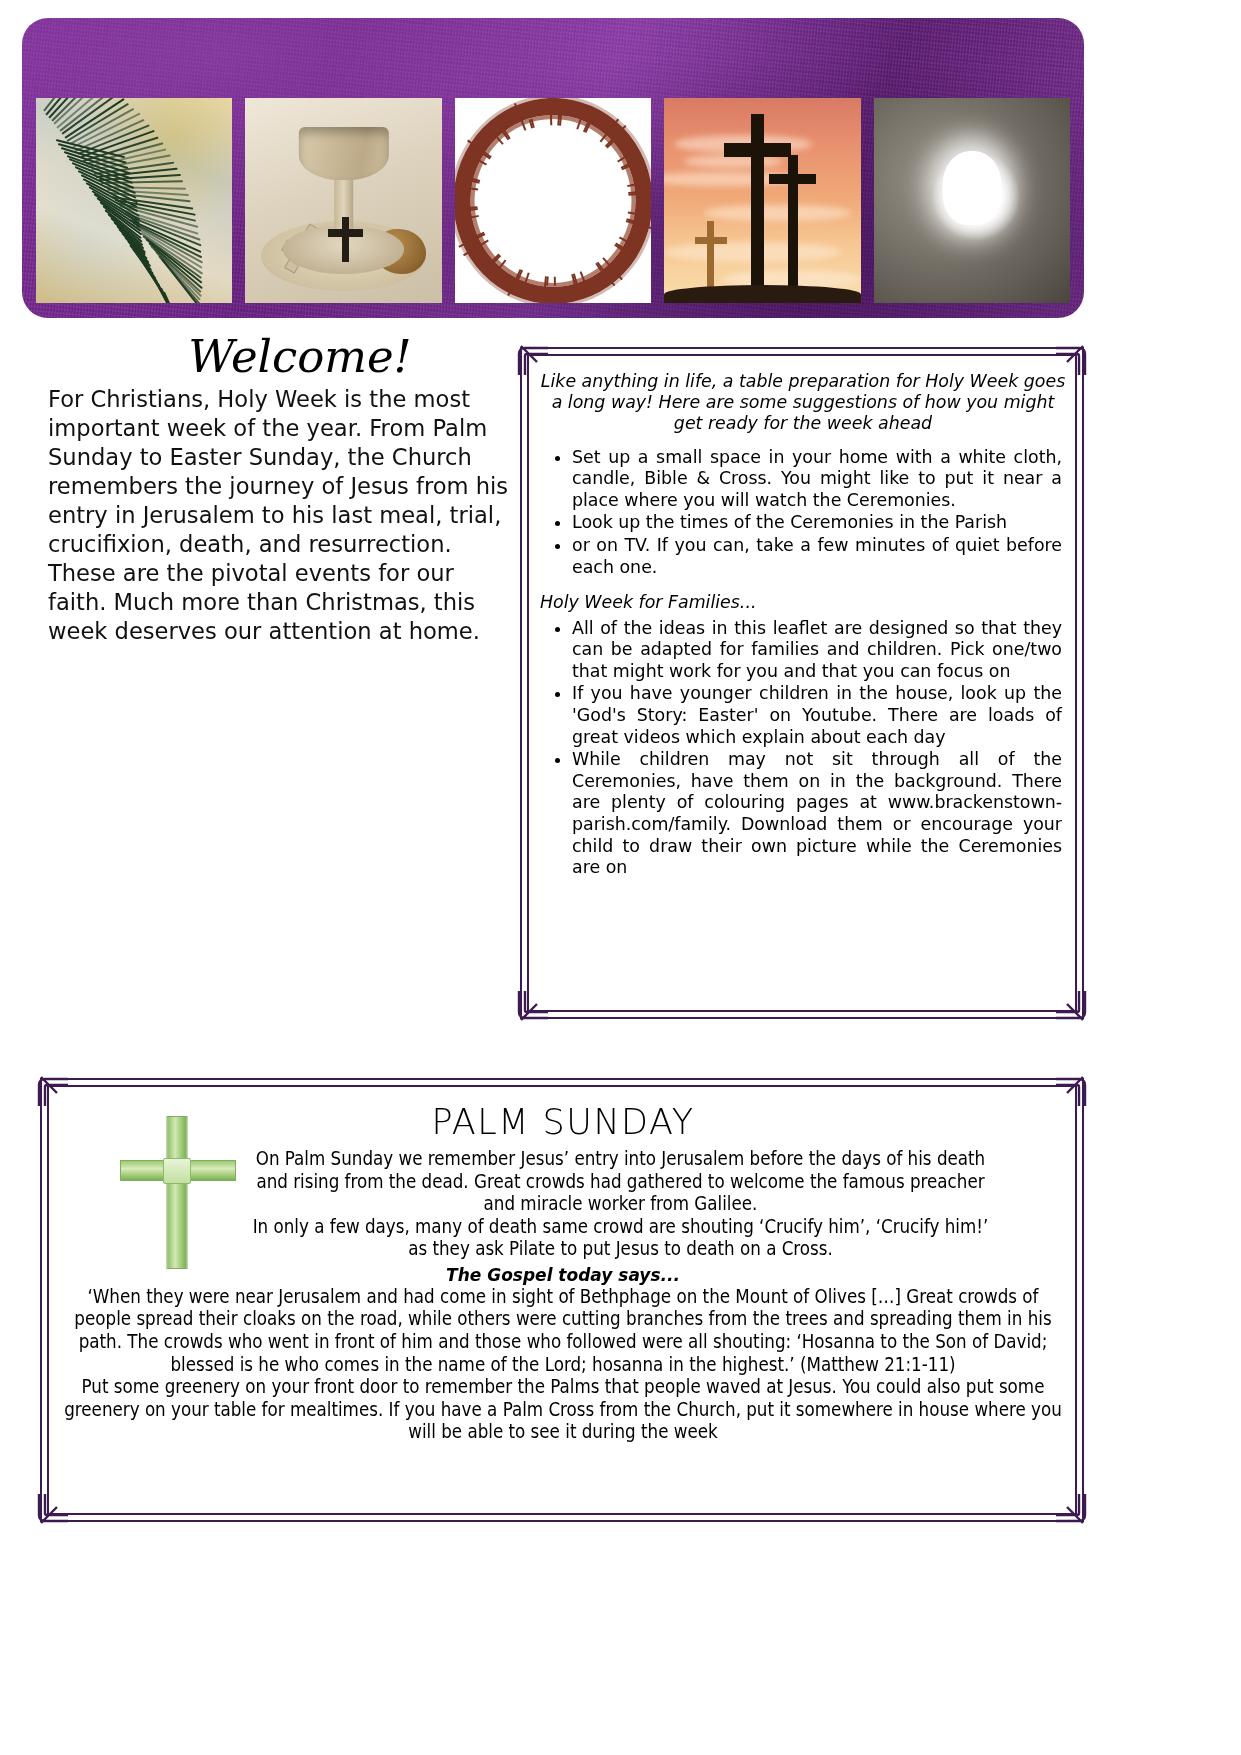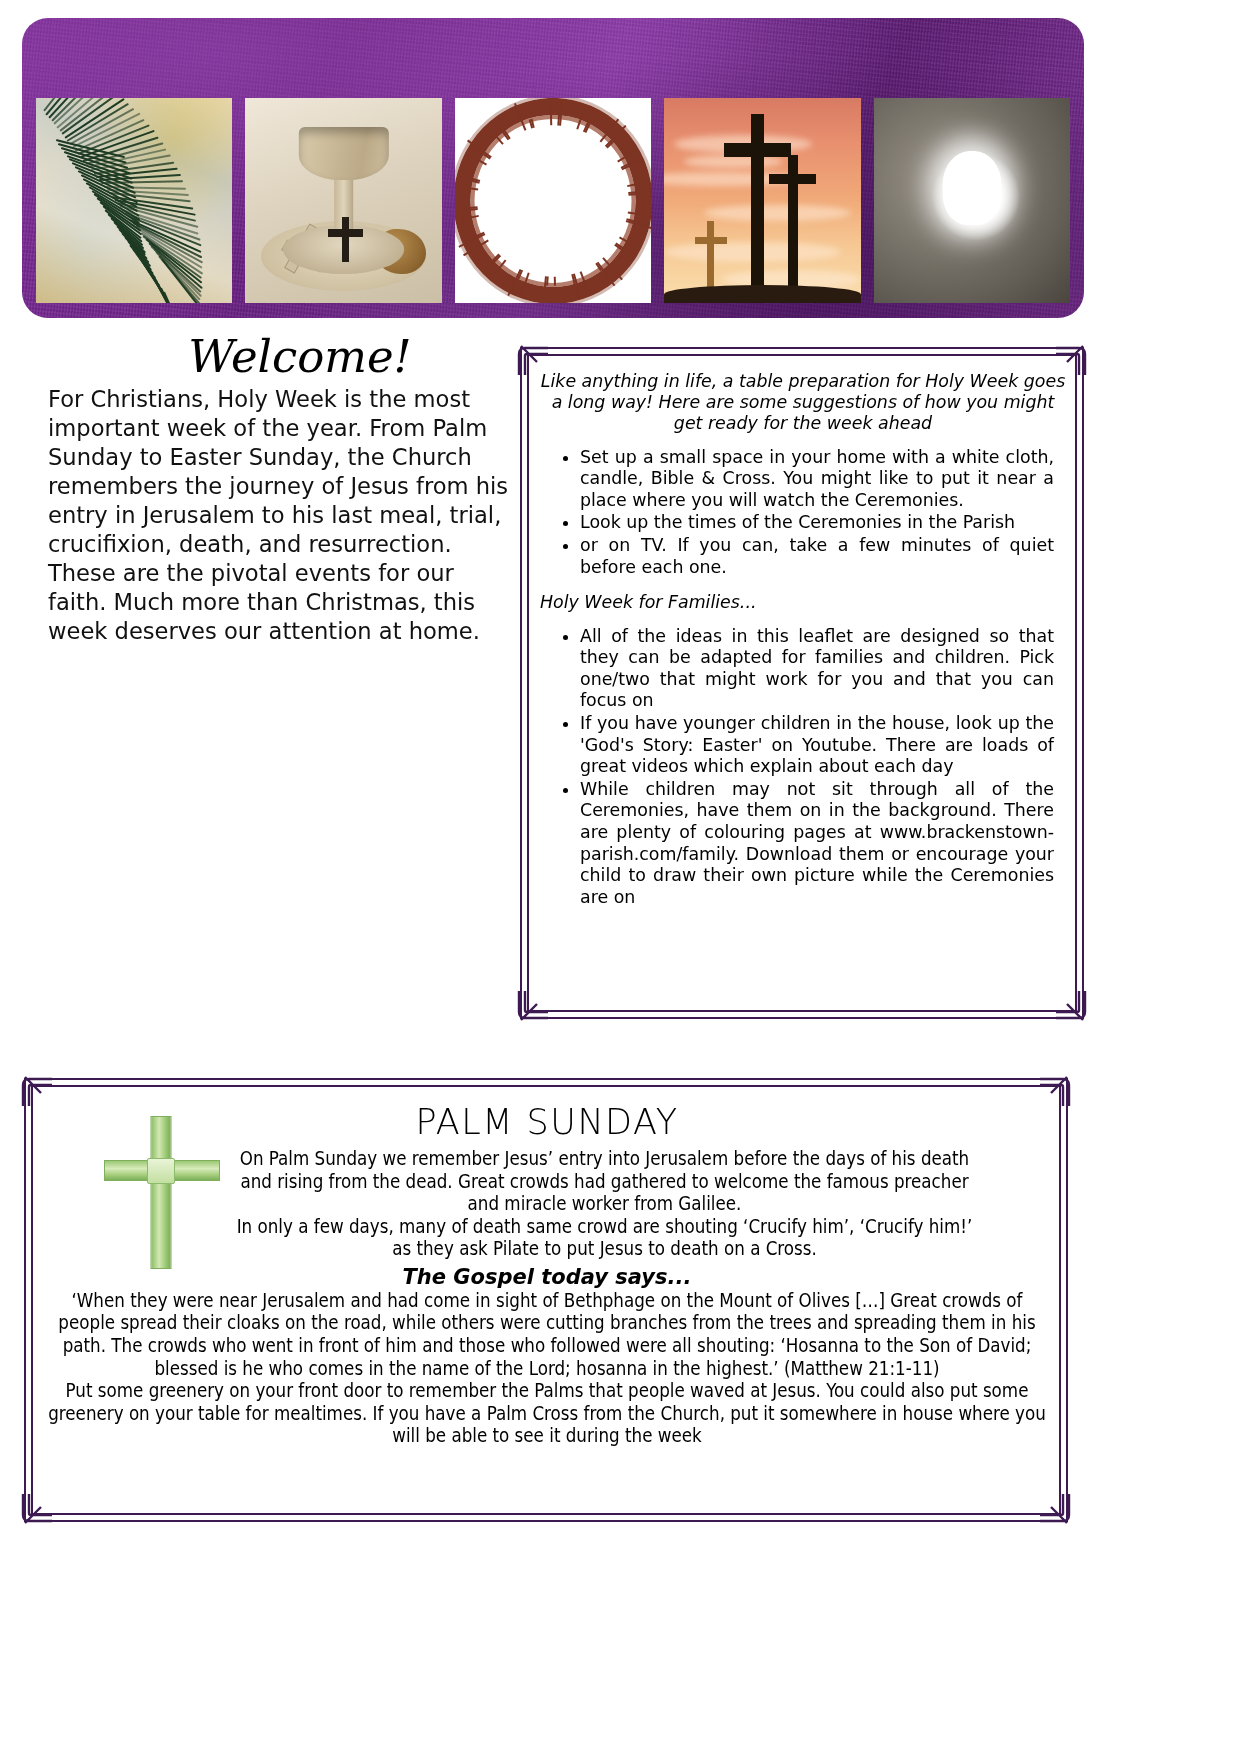--- a/index.html
+++ b/index.html
@@ -266,32 +266,32 @@
     text-align: center;
     margin: 0 0 12px 0;
     font-size: 17.4px;
     line-height: 1.22;
   }
   .prep-sub {
     font-style: italic;
     margin: 14px 0 2px 0;
   }
   .prep-list {
-    margin: 12px;
+    margin: 4px;
     padding-left: 28px;
     list-style: disc;
   }
   .prep-list li {
     text-align: justify;
     margin-bottom: 1px;
   }
 
   
   .palm-box {
-    left: 24px;
+    left: 40px;
     top: 1078px;
     width: 1040px;
     height: 440px;
   }
   .palm-inner {
     position: absolute;
     left: 22px; top: 16px; right: 20px; bottom: 14px;
   }
   .palm-heading {
     text-align: center;
@@ -306,21 +306,21 @@
     font-size: 18.6px;
     line-height: 1.215;
     text-align: center;
     margin: 0;
   }
   .palm-text.lead { padding: 0 70px 0 185px; }
   .palm-subhead {
     text-align: center;
     font-weight: bold;
     font-style: italic;
-    font-size: 21px;
+    font-size: 17px;
     margin: 4px 0 1px 0;
     font-family: "DejaVu Sans", sans-serif;
   }
 
   
   .palm-cross {
     position: absolute;
     left: 48px;
     top: 18px;
     width: 130px;

